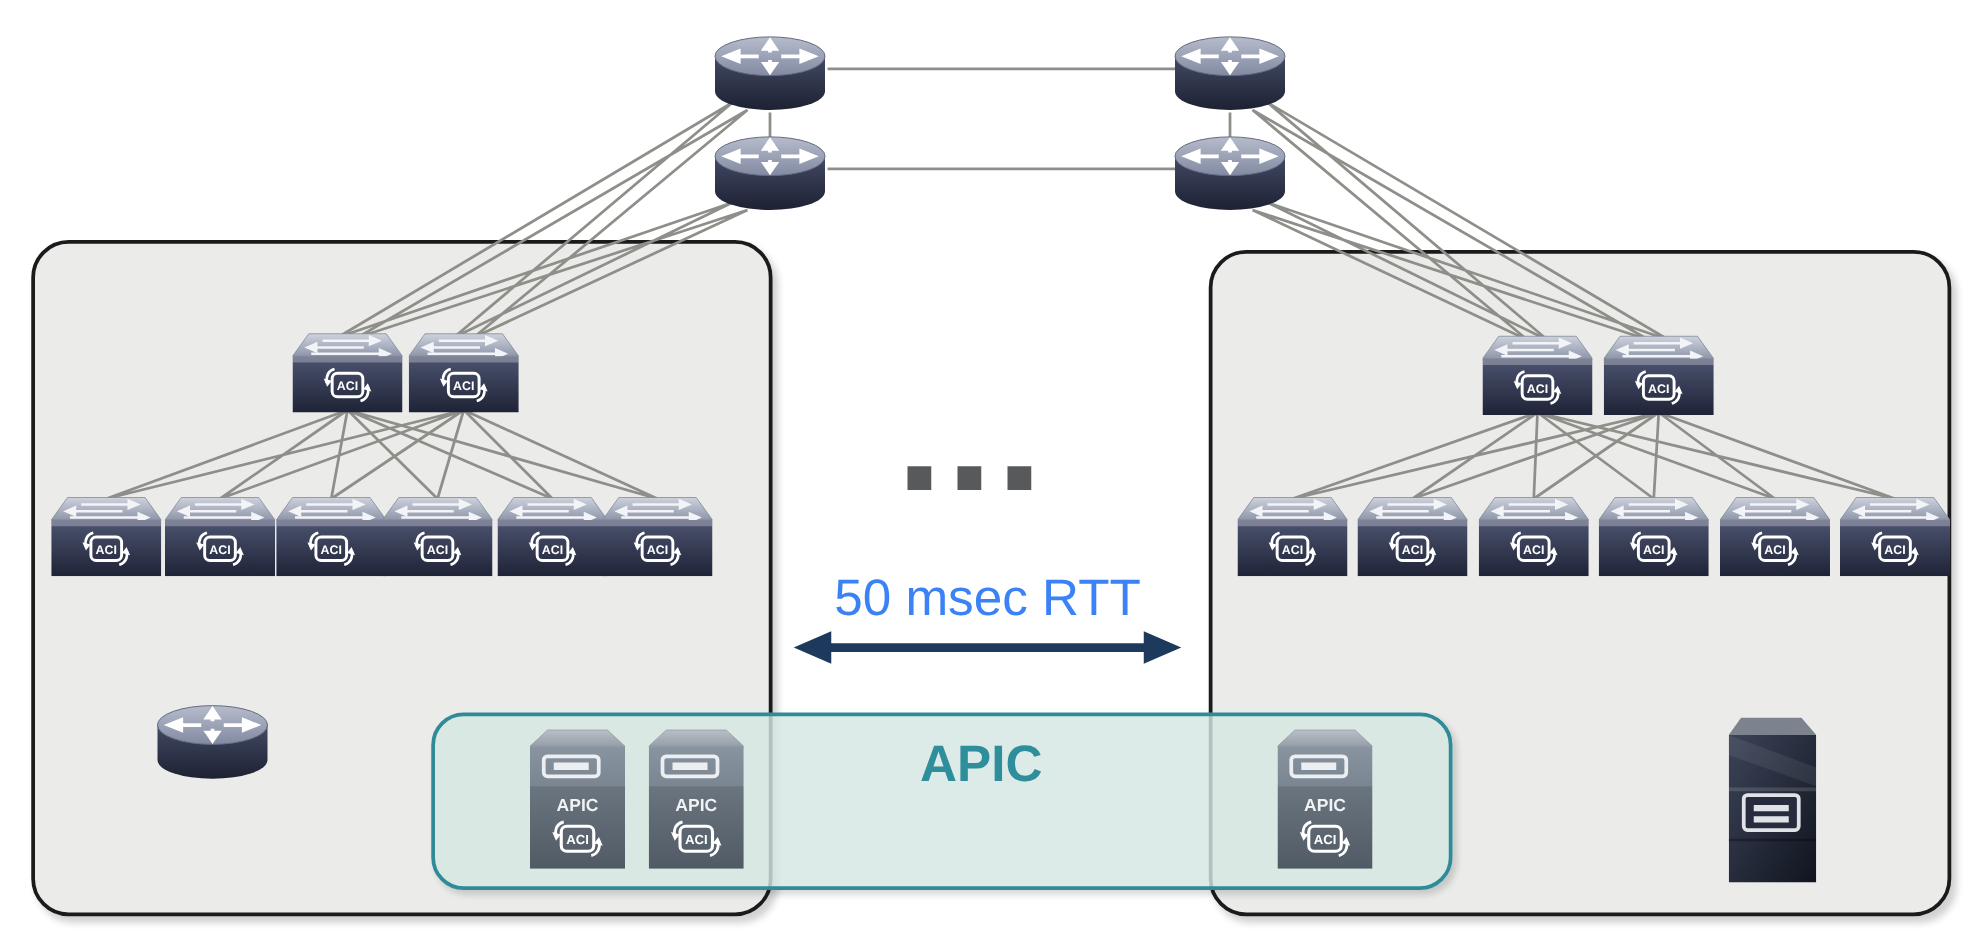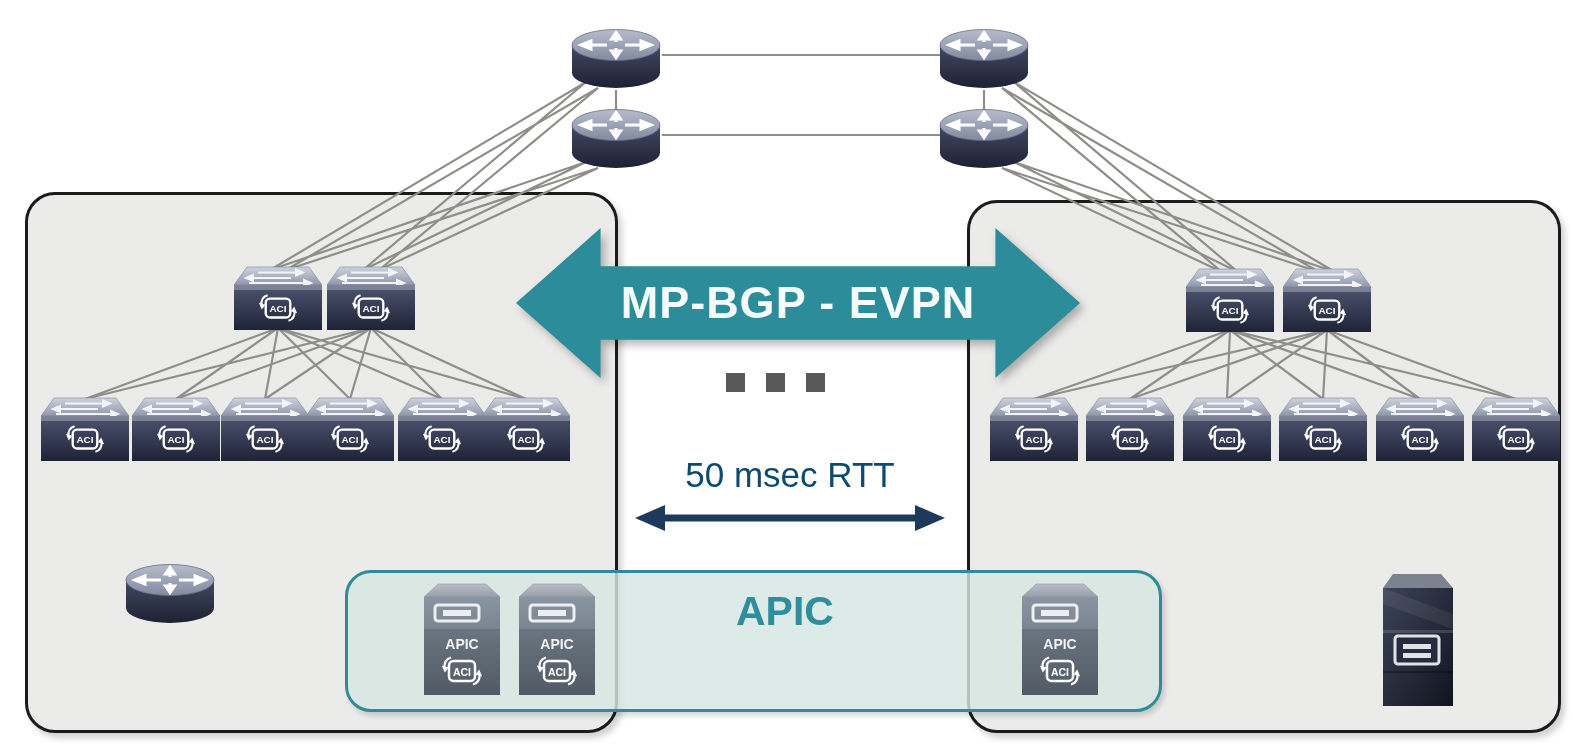--- a/index.html
+++ b/index.html
@@ -30,21 +30,21 @@
       clip-path:polygon(0% 50%,15% 0%,15% 25.5%,85% 25.5%,85% 0%,100% 50%,85% 100%,85% 74.5%,15% 74.5%,15% 100%);
       display:flex;align-items:center;justify-content:center;}
   .bgp-arrow span{color:#f3fbfb;font-size:45px;font-weight:bold;letter-spacing:1px;}
 
   
   .dots{position:absolute;left:726px;top:373px;display:flex;gap:21px;}
   .dots i{width:19px;height:19px;background:#58595b;display:block;}
 
   
   .rtt-label{position:absolute;left:615px;top:455px;width:350px;text-align:center;
-      color:#0c4a6e;font-size:35px;}
+      color:#3b82f6;font-size:41px;}
   .rtt-arrow{position:absolute;left:633px;top:502px;}
 </style>
 </head>
 <body>
 
 <div class="stage">
 
   <div class="pod pod-left"></div>
   <div class="pod pod-right"></div>
 
@@ -180,25 +180,20 @@
     <use href="#sym-switch" x="1472" y="397" width="88" height="64"></use>
 
     <use href="#sym-apicsrv" x="424" y="583" width="76" height="112"></use>
     <use href="#sym-apicsrv" x="519" y="583" width="76" height="112"></use>
     <use href="#sym-apicsrv" x="1022" y="583" width="76" height="112"></use>
 
     <use href="#sym-router" x="124" y="563" width="92" height="62"></use>
     <use href="#sym-server" x="1383" y="574" width="70" height="132"></use>
   </svg>
 
-  <div class="bgp-arrow-wrap">
-    <div class="bgp-arrow">
-      <span>MP-BGP - EVPN</span>
-    </div>
-  </div>
 
   <div class="dots">
     <i></i>
     <i></i>
     <i></i>
   </div>
 
   <div class="rtt-label">50 msec RTT</div>
   <svg class="rtt-arrow" width="314" height="32" viewBox="0 0 314 32">
     <line x1="24" y1="16" x2="290" y2="16" stroke="#1d3a5c" stroke-width="7"></line>

